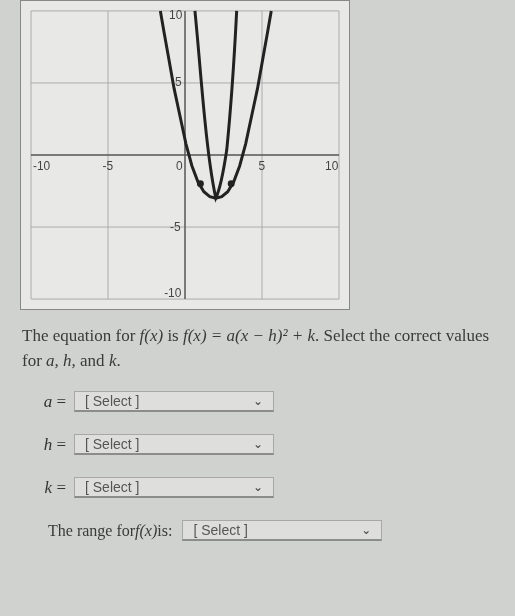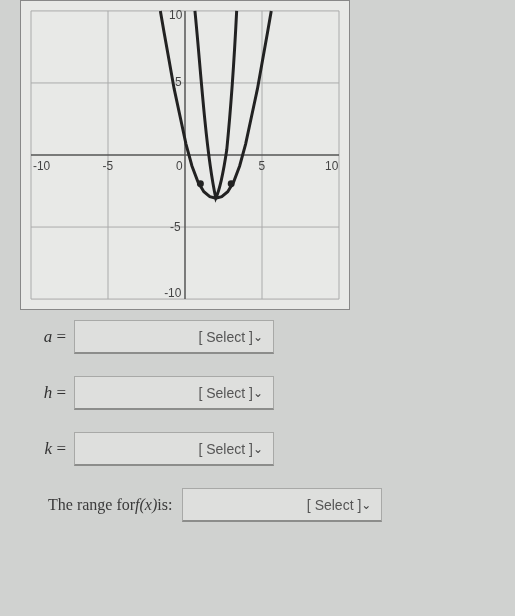--- a/index.html
+++ b/index.html
@@ -49,27 +49,27 @@
     font-style: italic;
     font-family: 'Times New Roman', serif;
     color: #333;
     text-align: right;
     padding-right: 8px;
   }
   .row-label .eq { font-style: normal; }
 
   .select {
     flex: 0 0 200px;
-    height: 34px;
+    height: 21px;
     background: #dedfdd;
     border: 1px solid #a8a9a7;
     border-bottom: 2px solid #8c8d8b;
     display: flex;
     align-items: center;
-    justify-content: flex-end;
+    justify-content: space-between;
     padding: 0 10px;
     font: 14px Arial, sans-serif;
     color: #555;
     cursor: pointer;
   }
   .select .chev {
     font-size: 12px;
     color: #444;
   }
 
@@ -148,20 +148,23 @@
         L 251.8 10
       " fill="none"></path>
 
       <rect x="0" y="0" width="0" height="0"></rect>
 
       <circle class="pt" cx="180.5" cy="184" r="3.5"></circle>
       <circle class="pt" cx="211.5" cy="184" r="3.5"></circle>
     </svg>
   </div>
 
+  <div class="prompt">
+    <span>The equation for </span><span class="math-i">f(x)</span><span> is </span><span class="math-i">f(x) = a(x − h)² + k</span><span>. Select the correct values for </span><span class="math-i">a, h,</span><span> and </span><span class="math-i">k</span><span>.</span>
+  </div>
 
   <div class="row">
     <div class="row-label"><span>a</span> <span class="eq">=</span></div>
     <div class="select">
       <span>[ Select ]</span>
       <span class="chev">⌄</span>
     </div>
   </div>
 
   <div class="row">

